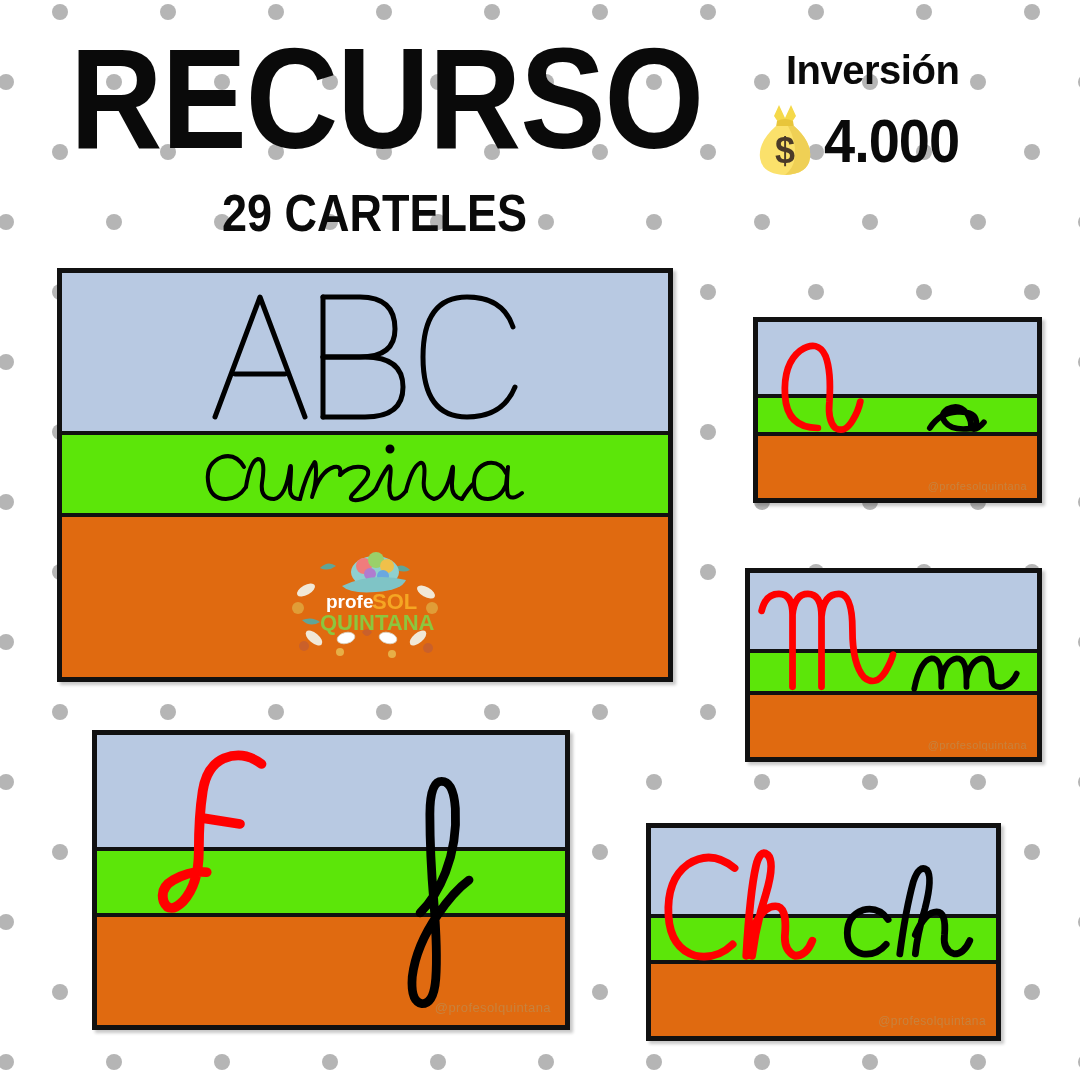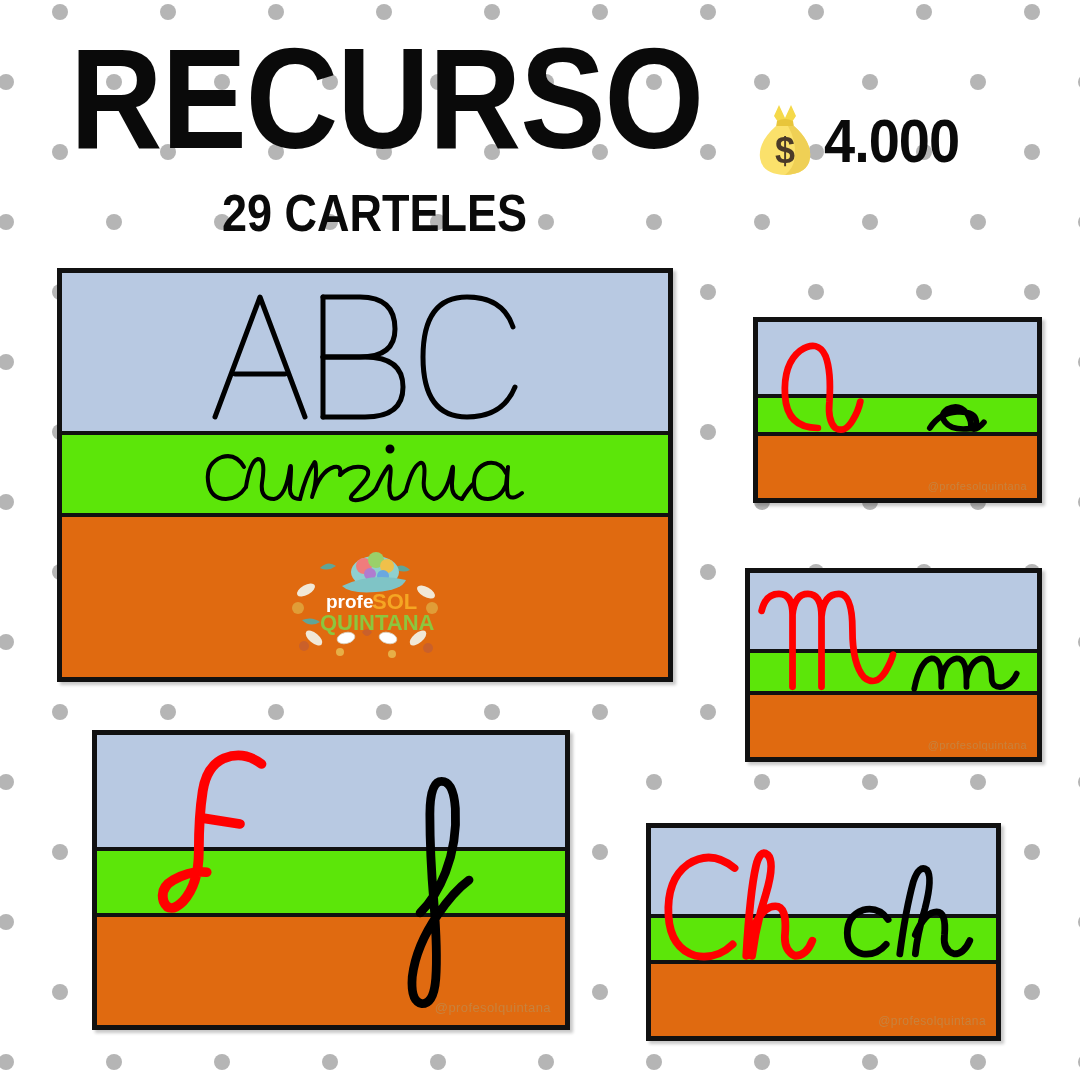--- a/index.html
+++ b/index.html
@@ -370,20 +370,21 @@
     <div class="dot" style="left: 754px; top: 1054px; background: rgb(181, 181, 181);"></div>
     <div class="dot" style="left: 862px; top: 1054px; background: rgb(181, 181, 181);"></div>
     <div class="dot" style="left: 970px; top: 1054px; background: rgb(181, 181, 181);"></div>
     <div class="dot" style="left: 1078px; top: 1054px; background: rgb(181, 181, 181);"></div>
   </div>
 
 <div class="header">
 
   <div id="recurso-title">RECURSO</div>
 
+  <div id="inversion-label">Inversión</div>
 
   <div id="price-row">
     <svg id="money-bag-icon" viewBox="0 0 74 80">
       <path d="M31 5 L37 18 L43 5 L48 16 L44 22 L30 22 L26 16 Z" fill="#f5d94a"></path>
       <path d="M29 21 Q37 17 45 21 L46 27 Q37 30 28 27 Z" fill="#e8c53a"></path>
       <path d="M28 26 Q10 42 12 58 Q14 74 37 75 Q60 74 62 58 Q64 42 46 26 Z" fill="#fbe16b"></path>
       <path d="M46 26 Q64 42 62 58 Q60 74 37 75 Q46 68 47 56 Q48 40 40 26 Z" fill="#efd055"></path>
       <text x="37" y="63" font-family="Liberation Sans, sans-serif" font-size="36" font-weight="bold" fill="#4a3a28" text-anchor="middle">$</text>
     </svg>
     <span id="price-amount">4.000</span>

